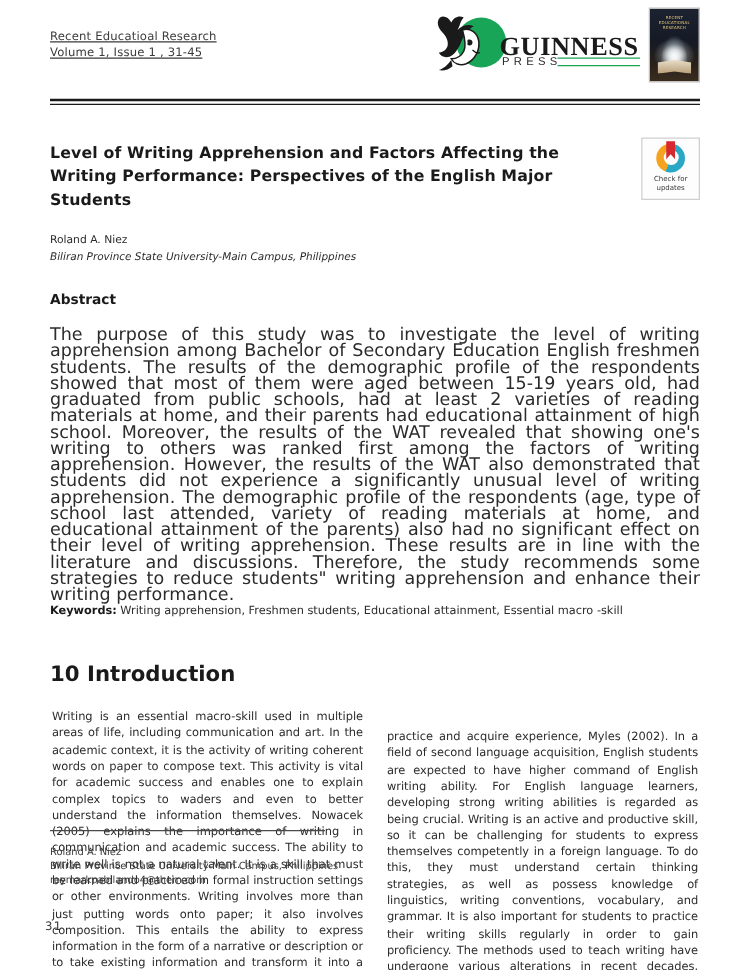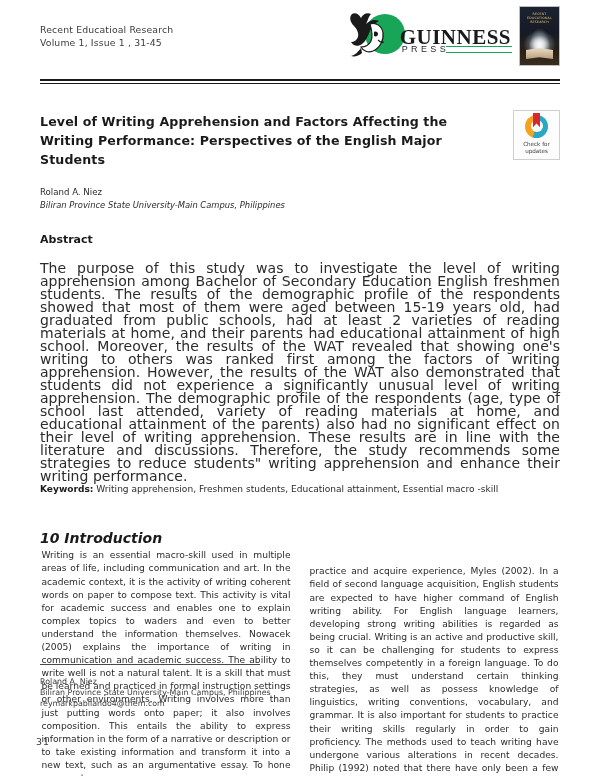--- a/index.html
+++ b/index.html
@@ -28,20 +28,21 @@
   .masthead {
     position: relative;
     padding-top: 23px;
     height: 52px;
   }
   .journal-meta {
     font-size: 9.3px;
     line-height: 13.2px;
     color: #3b3b3b;
     letter-spacing: 0.15px;
+    text-decoration: underline;
   }
   .journal-meta div { white-space: nowrap; }
 
   .brand-block {
     position: absolute;
     right: 0;
     top: 0;
     display: flex;
     align-items: center;
     height: 72px;
@@ -246,26 +247,25 @@
   }
   .keywords {
     font-size: 9.05px;
     line-height: 13px;
     color: #2b2b2b;
   }
   .keywords b { color: #1a1a1a; }
 
   
   .intro-heading {
-    font-size: 14px;
+    font-size: 17px;
     font-weight: bold;
     color: #1a1a1a;
     margin-top: 34px;
-    margin-bottom: 3px;
-    font-style: italic;
+    margin-bottom: 18px;
   }
   .columns {
     display: flex;
     gap: 19px;
     margin-top: 0px;
     justify-content: center;
   }
   .col {
     width: 249px;
     font-size: 9.15px;

